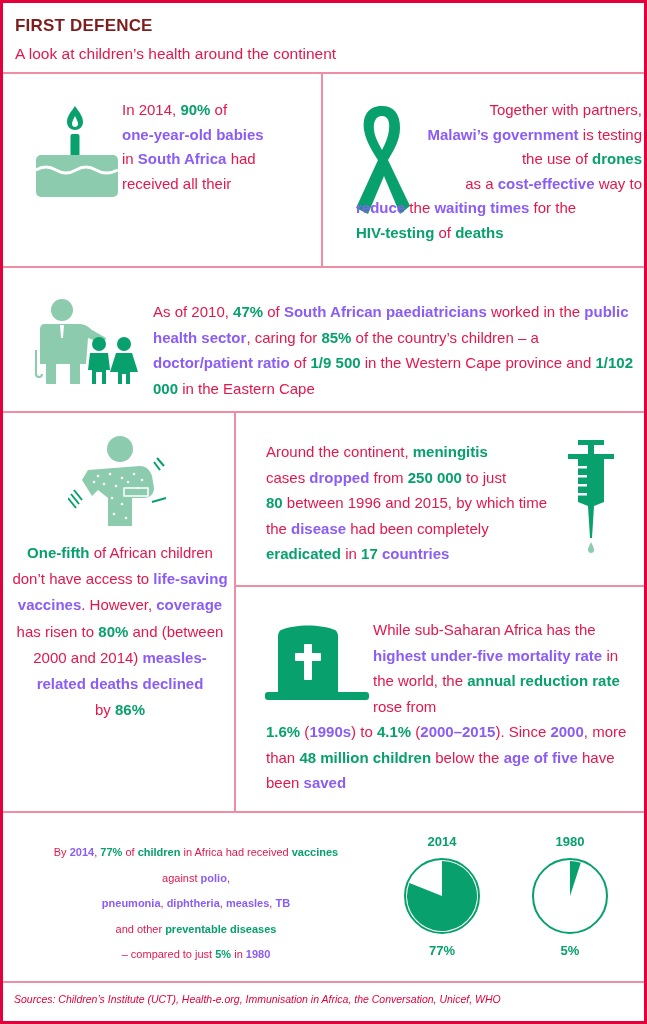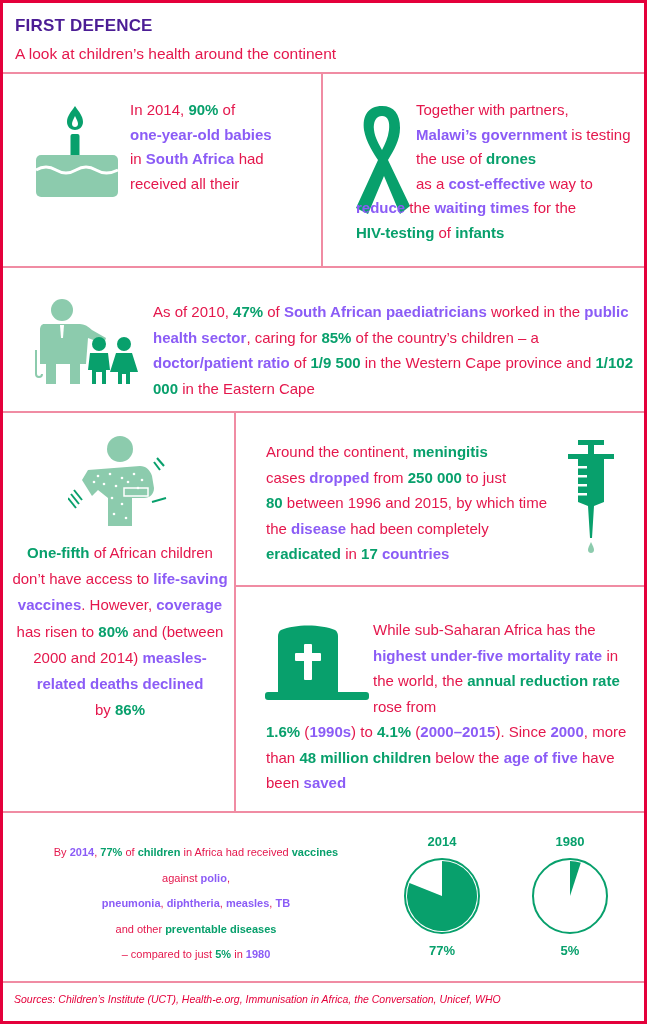--- a/index.html
+++ b/index.html
@@ -6,21 +6,21 @@
   html, body { width: 647px; height: 1024px; background: #ffffff; overflow: hidden; }
   body { font-family: "Liberation Sans", "DejaVu Sans", sans-serif; color: #e4174c; }
   .frame {
     position: absolute; left: 0; top: 0; width: 647px; height: 1024px;
     border: 3px solid #e4003b; background: #fff;
   }
   .hline { position: absolute; height: 2px; background: #f08ca3; }
   .vline { position: absolute; width: 2px; background: #f08ca3; }
   .title {
     position: absolute; left: 15px; top: 16px; font-size: 17px; font-weight: bold;
-    color: #4c1d95; letter-spacing: 0.2px;
+    color: #7f1d1d; letter-spacing: 0.2px;
   }
   .subtitle {
     position: absolute; left: 15px; top: 45px; font-size: 15.5px; color: #e4174c;
   }
   .txt { position: absolute; font-size: 15px; line-height: 24.5px; color: #e4174c; }
   .r { color: #8b5cf6; font-weight: bold; }
   .g { color: #08a06c; font-weight: bold; }
   .center { text-align: center; }
   .icon { position: absolute; }
   .pie-label { position: absolute; font-size: 13px; font-weight: bold; color: #08a06c; text-align: center; width: 60px; }
@@ -44,41 +44,41 @@
 <div class="hline" style="left:3px; top:981px; width:641px;"></div>
 
 <div class="icon" style="left:33px; top:102px;">
   <svg width="90" height="96" viewBox="0 0 90 96">
     <path d="M42 4 C38 10 34 14 34 20 C34 25 38 28 42 28 C46 28 50 25 50 20 C50 14 46 10 42 4 Z M42 14 C40 18 39 20 39 22 C39 24 40.5 25 42 25 C43.5 25 45 24 45 22 C45 20 44 18 42 14 Z" fill="#08a06c" fill-rule="evenodd"></path>
     <rect x="37.5" y="32" width="9" height="34" rx="2" fill="#08a06c"></rect>
     <rect x="3" y="53" width="82" height="42" rx="5" fill="#8ccbad"></rect>
     <path d="M3 68 Q13 62 23 68 T43 68 T63 68 T85 68" stroke="#fff" stroke-width="3" fill="none"></path>
   </svg>
 </div>
-<div class="txt" style="left:36px; top:98px; width:280px;">
+<div class="txt" style="left:28px; top:98px; width:280px;">
   <div style="padding-left:94px;">
     <span>In 2014, </span><span class="g">90%</span><span> of </span><br>
     <span class="r">one-year-old babies</span><br>
     <span> in </span><span class="r">South Africa</span><span> had received all their </span>
   </div>
 </div>
 
 <div class="icon" style="left:352px; top:104px;">
   <svg width="60" height="112" viewBox="0 0 60 112">
     <path d="M30 2 C16 2 10 12 12 26 C14 38 22 50 26 56 L4 104 L16 110 L32 72 L48 110 L58 102 L36 56 C42 46 48 36 48 24 C48 10 42 2 30 2 Z M30 12 C36 12 38 18 37 26 C36 34 33 40 30 46 C27 40 23 34 22 26 C21 18 24 12 30 12 Z" fill="#08a06c" fill-rule="evenodd"></path>
   </svg>
 </div>
 <div class="txt" style="left:356px; top:98px; width:286px;">
-  <div style="padding-left:60px;">
+  <div style="padding-left:60px;text-align:right;">
     <span>Together with partners, </span><br>
     <span class="r">Malawi’s government</span><span> is testing the use of </span><span class="g">drones</span><br>
     <span> as a </span><span class="r">cost-effective</span><span> way to </span>
   </div>
   <div><span class="r">reduce</span><span> the </span><span class="r">waiting times</span><span> for the </span><br>
-  <span class="g">HIV-testing</span><span> of </span><span class="g">infants</span></div>
+  <span class="g">HIV-testing</span><span> of </span><span class="g">deaths</span></div>
 </div>
 
 <div class="icon" style="left:26px; top:298px;">
   <svg width="115" height="88" viewBox="0 0 115 88">
     <circle cx="36" cy="12" r="11" fill="#8ccbad"></circle>
     <path d="M18 26 L54 26 C58 26 62 28 66 32 L80 40 L78 46 L62 40 L60 66 L54 66 L54 86 L44 86 L44 66 L30 66 L30 86 L20 86 L20 66 L14 66 L14 32 C14 28 16 26 18 26 Z" fill="#8ccbad"></path>
     <path d="M34 27 L38 27 L37 40 L35 40 Z" fill="#fff"></path>
     <path d="M10 52 L10 76 C10 80 16 80 16 76" stroke="#8ccbad" stroke-width="2" fill="none"></path>
     <circle cx="73" cy="46" r="7" fill="#08a06c"></circle>
     <path d="M64 55 L82 55 L84 72 L80 72 L80 86 L76 86 L76 74 L70 74 L70 86 L66 86 L66 72 L62 72 Z" fill="#08a06c"></path>

